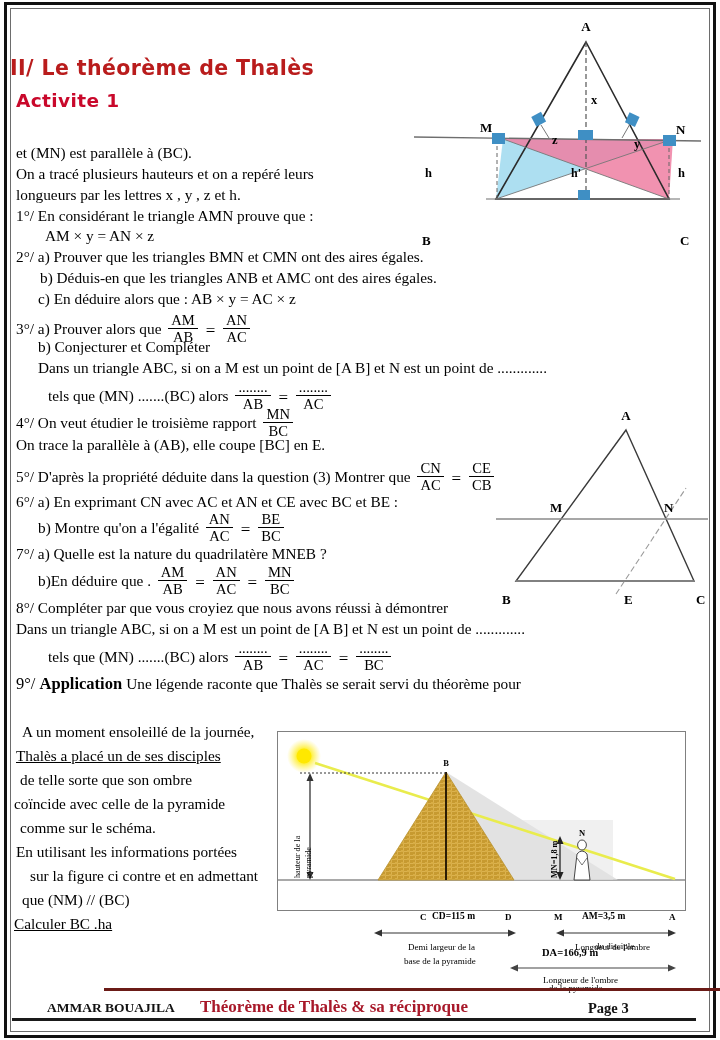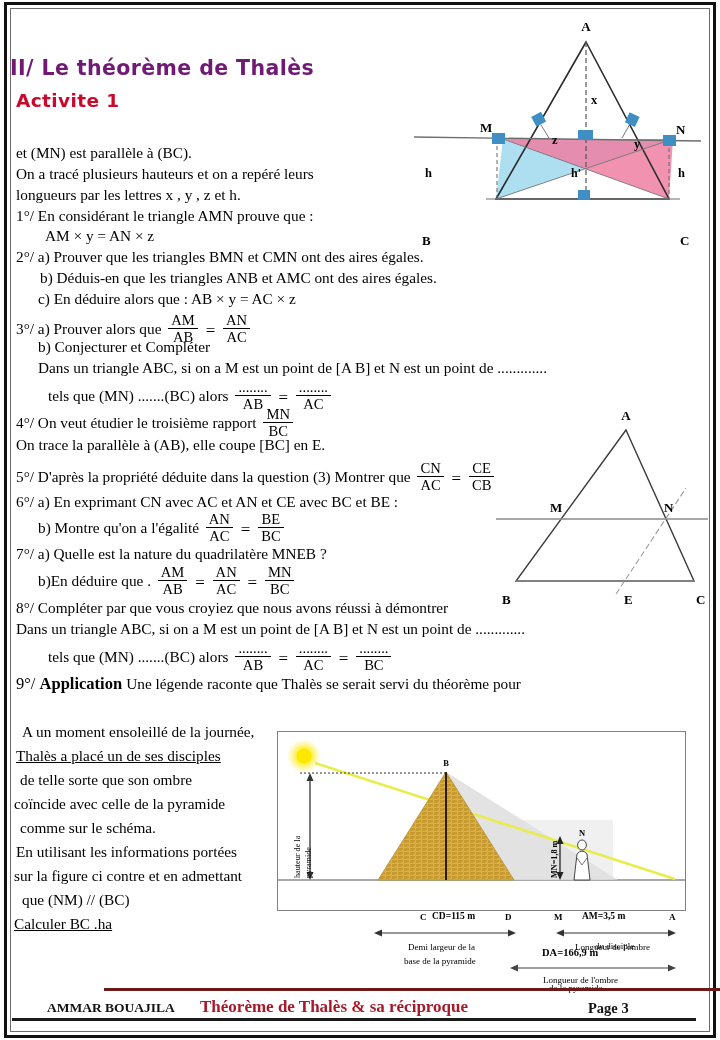--- a/index.html
+++ b/index.html
@@ -32,21 +32,21 @@
     left: 10px; top: 8px; right: 10px; bottom: 8px;
     border: 1px solid #6d6d6d;
     box-sizing: border-box;
     background: #ffffff;
   }
 
   .h-green {
     position: absolute;
     left: 10px;
     top: 56px;
-    color: #701a75;
+    color: #b91c1c;
     font-family: "DejaVu Sans", sans-serif;
     font-weight: bold;
     font-size: 20.5px;
     letter-spacing: 0.4px;
     white-space: nowrap;
   }
   .h-red {
     position: absolute;
     left: 16px;
     top: 90px;
@@ -314,21 +314,21 @@
     <span>9°/</span>
     <span class="bold">Application</span>
     <span style="font-size:15.3px;">Une légende raconte que  Thalès se serait servi du théorème pour</span>
   </div>
   <div class="txt" style="left:22px; top:724px;">A un moment ensoleillé de la journée,</div>
   <div class="txt" style="left:16px; top:748px;text-decoration:underline;">Thalès  a placé un de ses disciples</div>
   <div class="txt" style="left:20px; top:772px;">de telle sorte que  son ombre</div>
   <div class="txt" style="left:14px; top:796px;">coïncide avec  celle de la pyramide</div>
   <div class="txt" style="left:20px; top:820px;">comme sur le schéma.</div>
   <div class="txt" style="left:16px; top:844px;">En utilisant les informations portées</div>
-  <div class="txt" style="left:14px; top:868px;">sur la figure ci contre et en admettant</div>
+  <div class="txt" style="left:30px; top:868px;">sur la figure ci contre et en admettant</div>
   <div class="txt" style="left:22px; top:892px;">que (NM) // (BC)</div>
   <div class="txt" style="left:14px; top:916px;text-decoration:underline;">Calculer  BC .ha</div>
 
   <svg class="fig" style="left:408px; top:14px;" width="300" height="232" viewBox="0 0 300 232">
 
     <polygon points="88,185 95,125 265,125" fill="#9fd9ef" fill-opacity="0.85"></polygon>
     <polygon points="261,185 95,125 265,125" fill="#ef7fa2" fill-opacity="0.85"></polygon>
 
     <polygon points="178,28 261,185 88,185" fill="none" stroke="#2b2b2b" stroke-width="1.6"></polygon>
 

